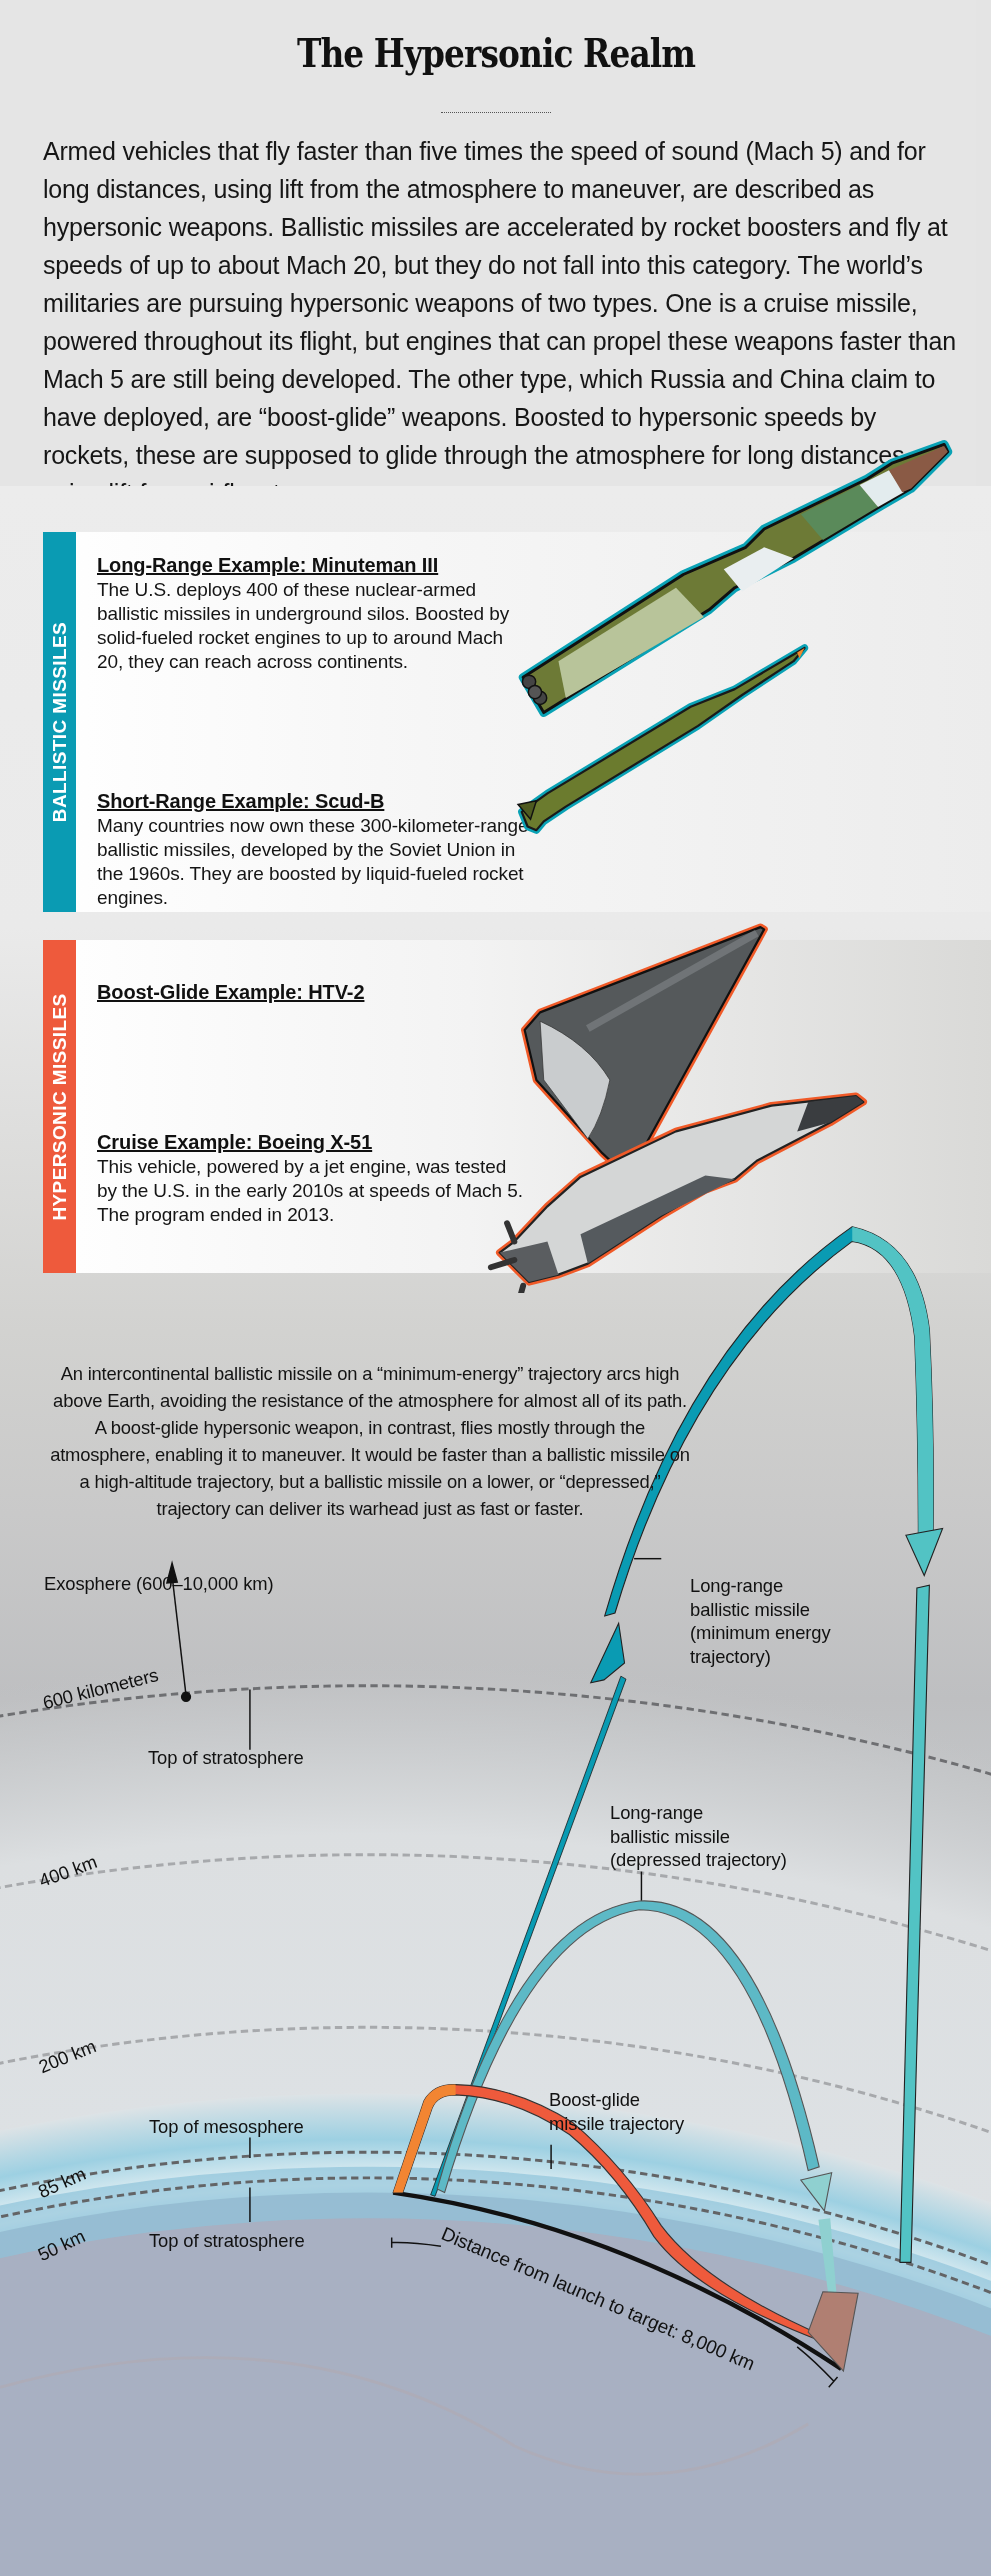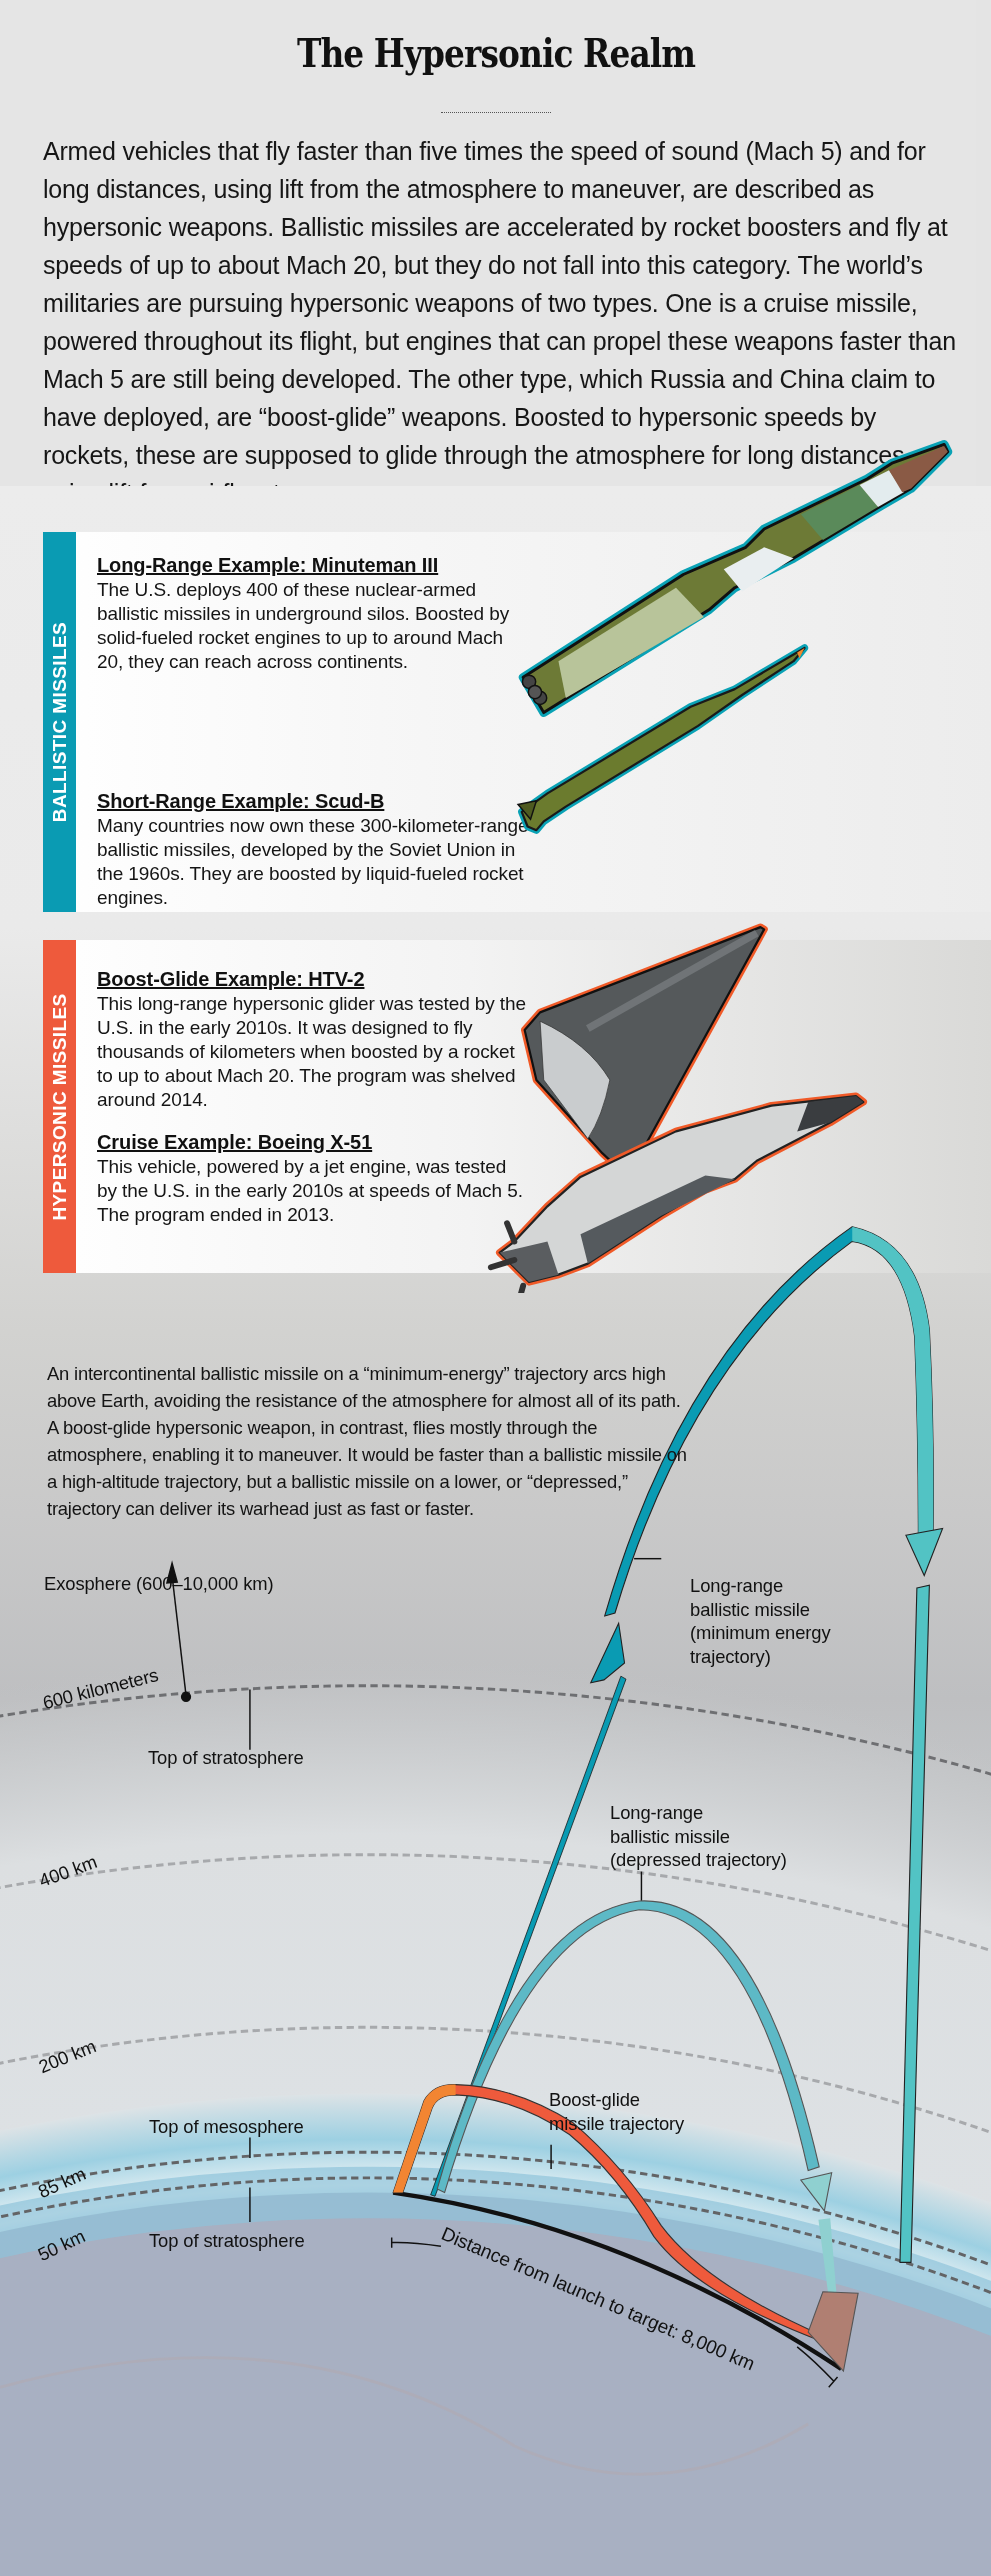--- a/index.html
+++ b/index.html
@@ -18,21 +18,21 @@
   .panel { position: absolute; left: 43px; width: 949px;
     background: linear-gradient(90deg, #ffffff 0%, #f6f6f6 40%, #ececec 100%); }
   .panel.ballistic { top: 532px; height: 380px; }
   .panel.hyper { top: 940px; height: 333px; background: linear-gradient(90deg, #ffffff 0%, #f3f3f3 45%, #d9d9d7 100%); }
   .side-bar { position: absolute; left: 0; top: 0; width: 33px; height: 100%; }
   .side-bar span { position: absolute; left: 50%; top: 50%; white-space: nowrap; color: #fff; font-weight: bold;
     font-size: 19px; letter-spacing: 0.4px; transform: translate(-50%, -50%) rotate(-90deg); }
   .entry { position: absolute; left: 54px; width: 433px; }
   .entry h3 { font-size: 20px; font-weight: bold; line-height: 25px; letter-spacing: -0.1px; text-decoration: underline; }
   .entry p { font-size: 19px; line-height: 24px; letter-spacing: -0.1px; color: #151515; }
-  .traj-text { position: absolute; left: 47px; top: 1360px; width: 646px; font-size: 18.4px; line-height: 27px; letter-spacing: -0.2px; color: #141414; }
+  .traj-text { position: absolute; left: 47px; top: 1360px; width: 646px; font-size: 18.4px; line-height: 27px; letter-spacing: -0.2px; color: #141414; text-align: center; }
   .lbl { position: absolute; font-size: 18.4px; line-height: 23.5px; color: #111; white-space: nowrap; letter-spacing: -0.1px; }
 </style>
 </head>
 <body>
 
 <div class="intro">
   <h1 class="title">The Hypersonic Realm</h1>
   <div class="title-rule"></div>
   <p class="intro-text">Armed vehicles that fly faster than five times the speed of sound (Mach 5) and for long distances, using lift from the atmosphere to maneuver, are described as hypersonic weapons. Ballistic missiles are accelerated by rocket boosters and fly at speeds of up to about Mach 20, but they do not fall into this category. The world’s militaries are pursuing hypersonic weapons of two types. One is a cruise missile, powered throughout its flight, but engines that can propel these weapons faster than Mach 5 are still being developed. The other type, which Russia and China claim to have deployed, are “boost-glide” weapons. Boosted to hypersonic speeds by rockets, these are supposed to glide through the atmosphere for long distances, using lift from airflow to maneuver.</p>
 </div>
@@ -50,23 +50,22 @@
   <div class="entry" style="top:257px">
     <h3>Short-Range Example: Scud-B</h3>
     <p>Many countries now own these 300-kilometer-range ballistic missiles, developed by the Soviet Union in the 1960s. They are boosted by liquid-fueled rocket engines.</p>
   </div>
 </div>
 
 <div class="panel hyper">
   <div class="side-bar" style="background:#ee5a3c">
     <span>HYPERSONIC MISSILES</span>
   </div>
-  <div class="entry" style="top:27px">
+  <div class="entry" style="top:40px">
     <h3>Boost-Glide Example: HTV-2</h3>
-    <p>This long-range hypersonic glider was tested by the U.S. in the early 2010s. It was designed to fly thousands of kilometers when boosted by a rocket to up to about Mach 20. The program was shelved around 2014.</p>
   </div>
   <div class="entry" style="top:190px">
     <h3>Cruise Example: Boeing X-51</h3>
     <p>This vehicle, powered by a jet engine, was tested by the U.S. in the early 2010s at speeds of Mach 5. The program ended in 2013.</p>
   </div>
 </div>
 
 <svg style="position:absolute;left:0;top:0" width="992" height="1293" viewBox="0 0 1350 1760">
 
   <g>

